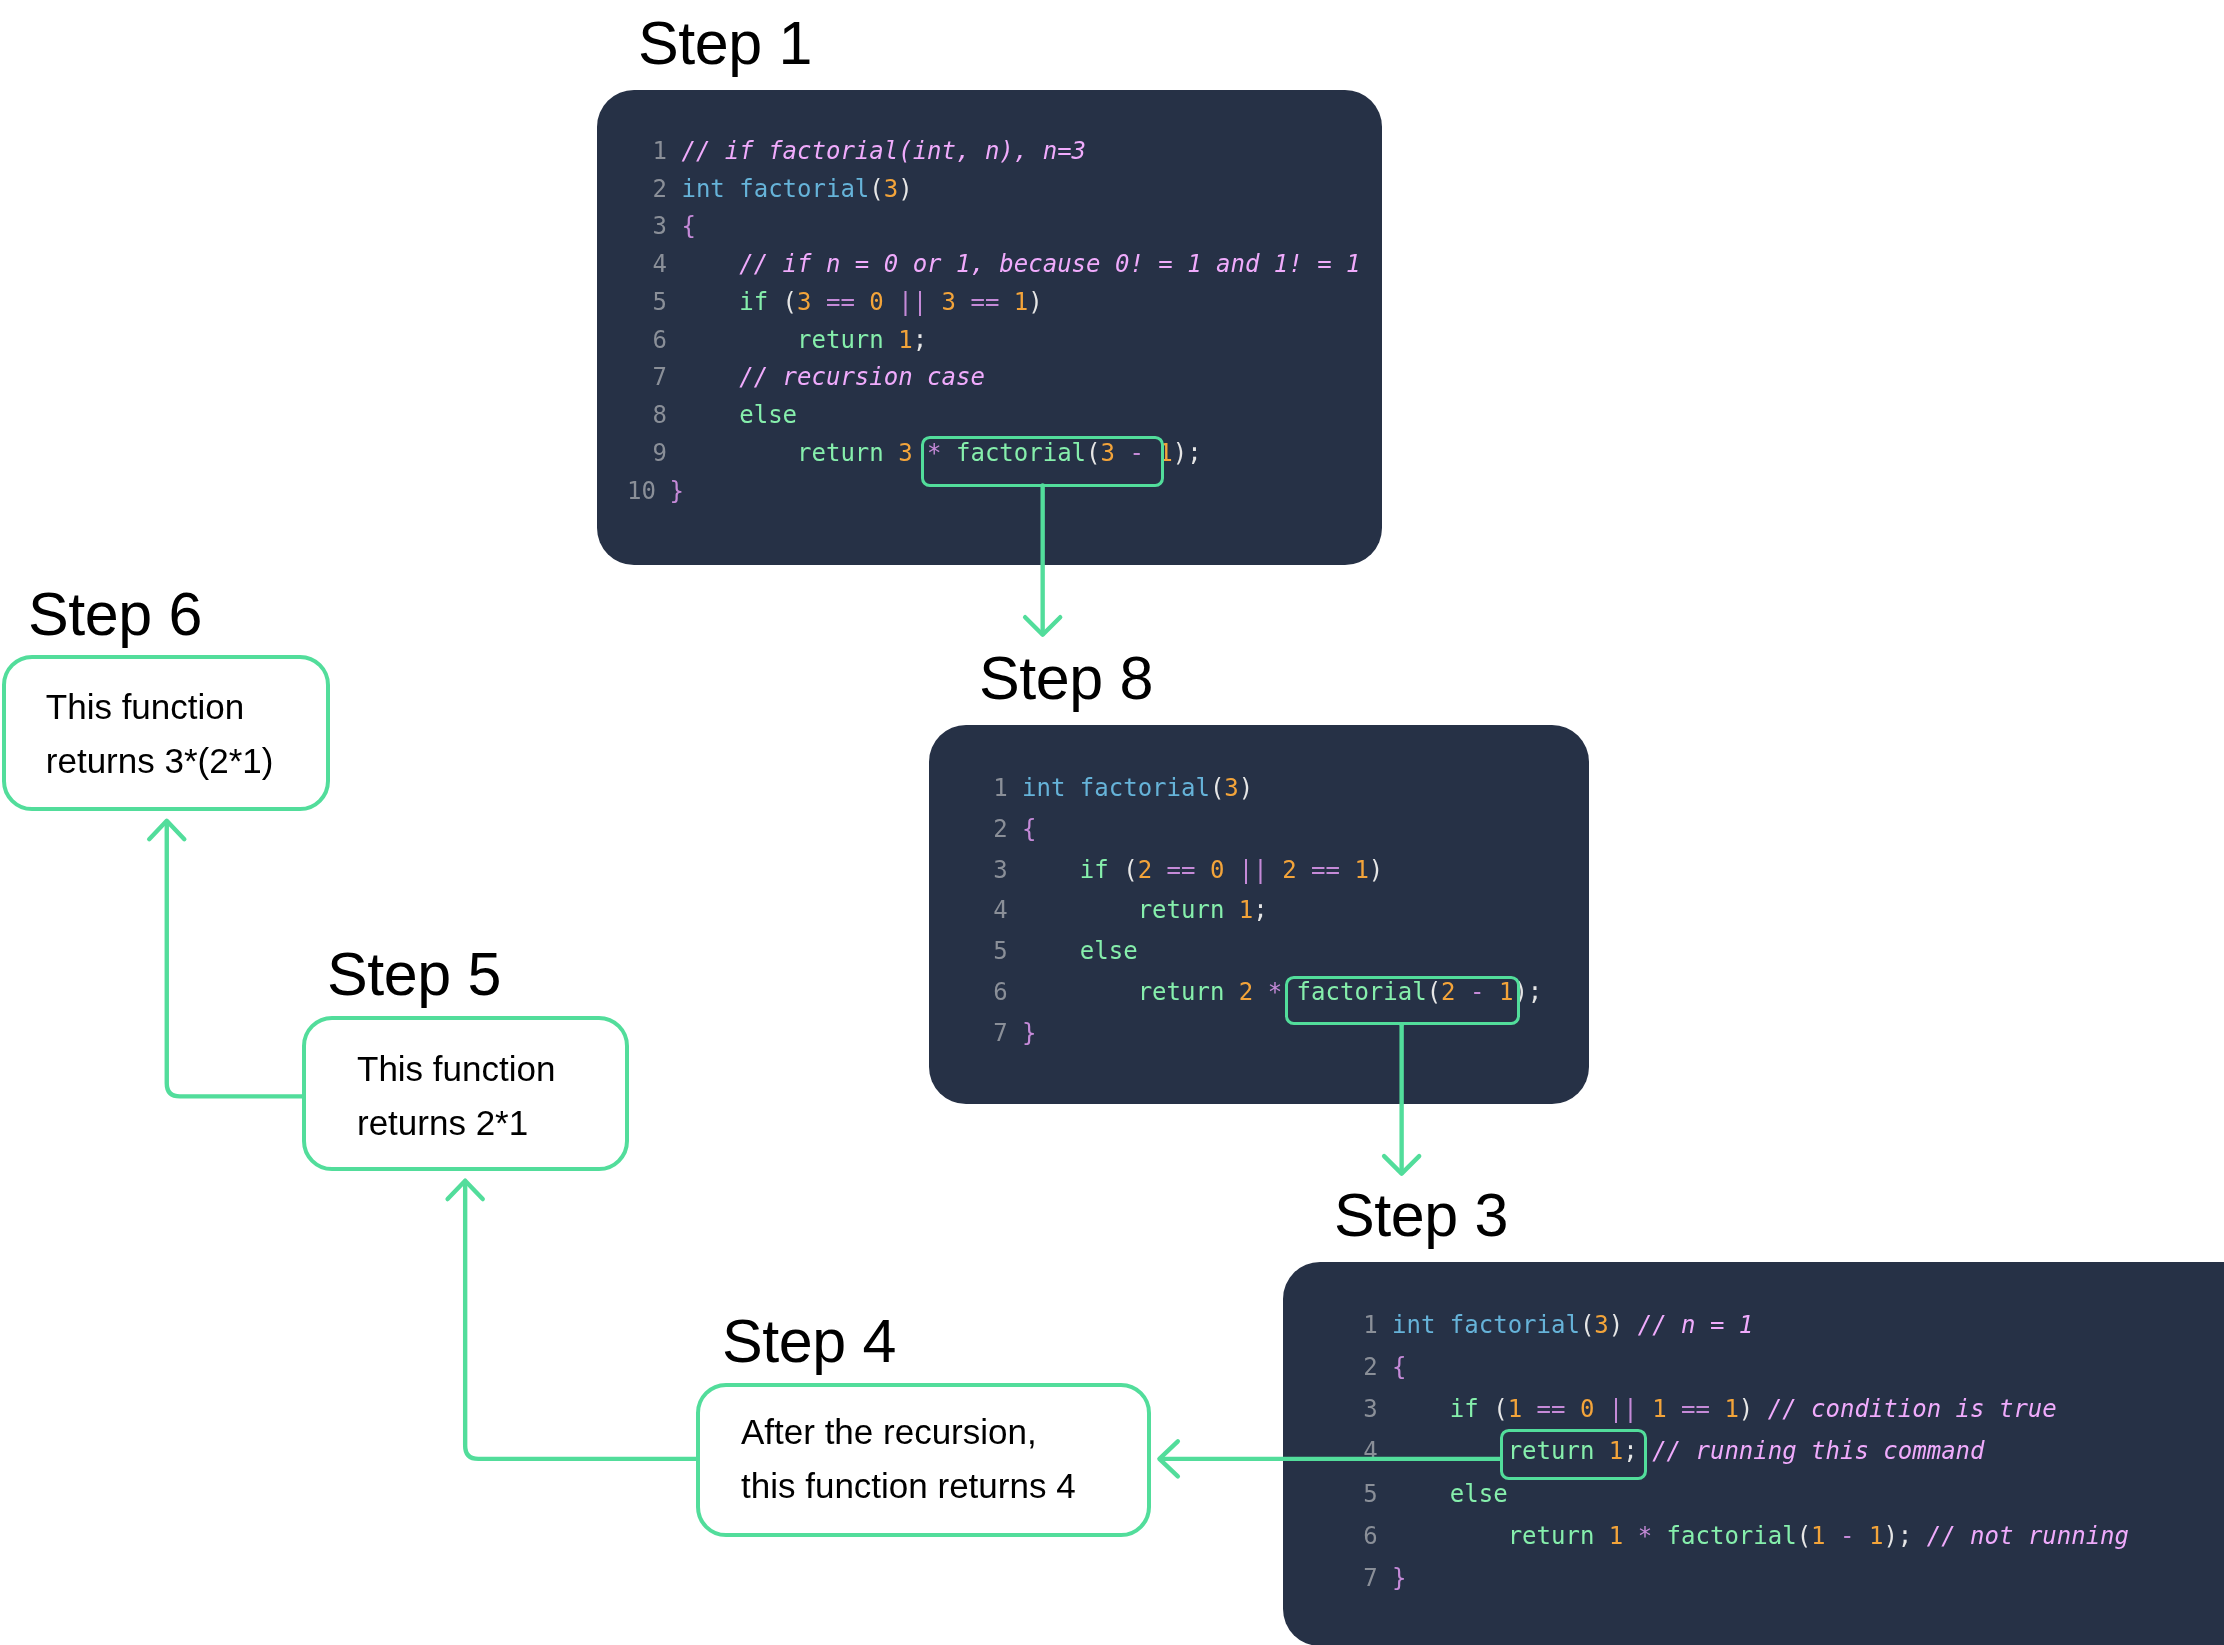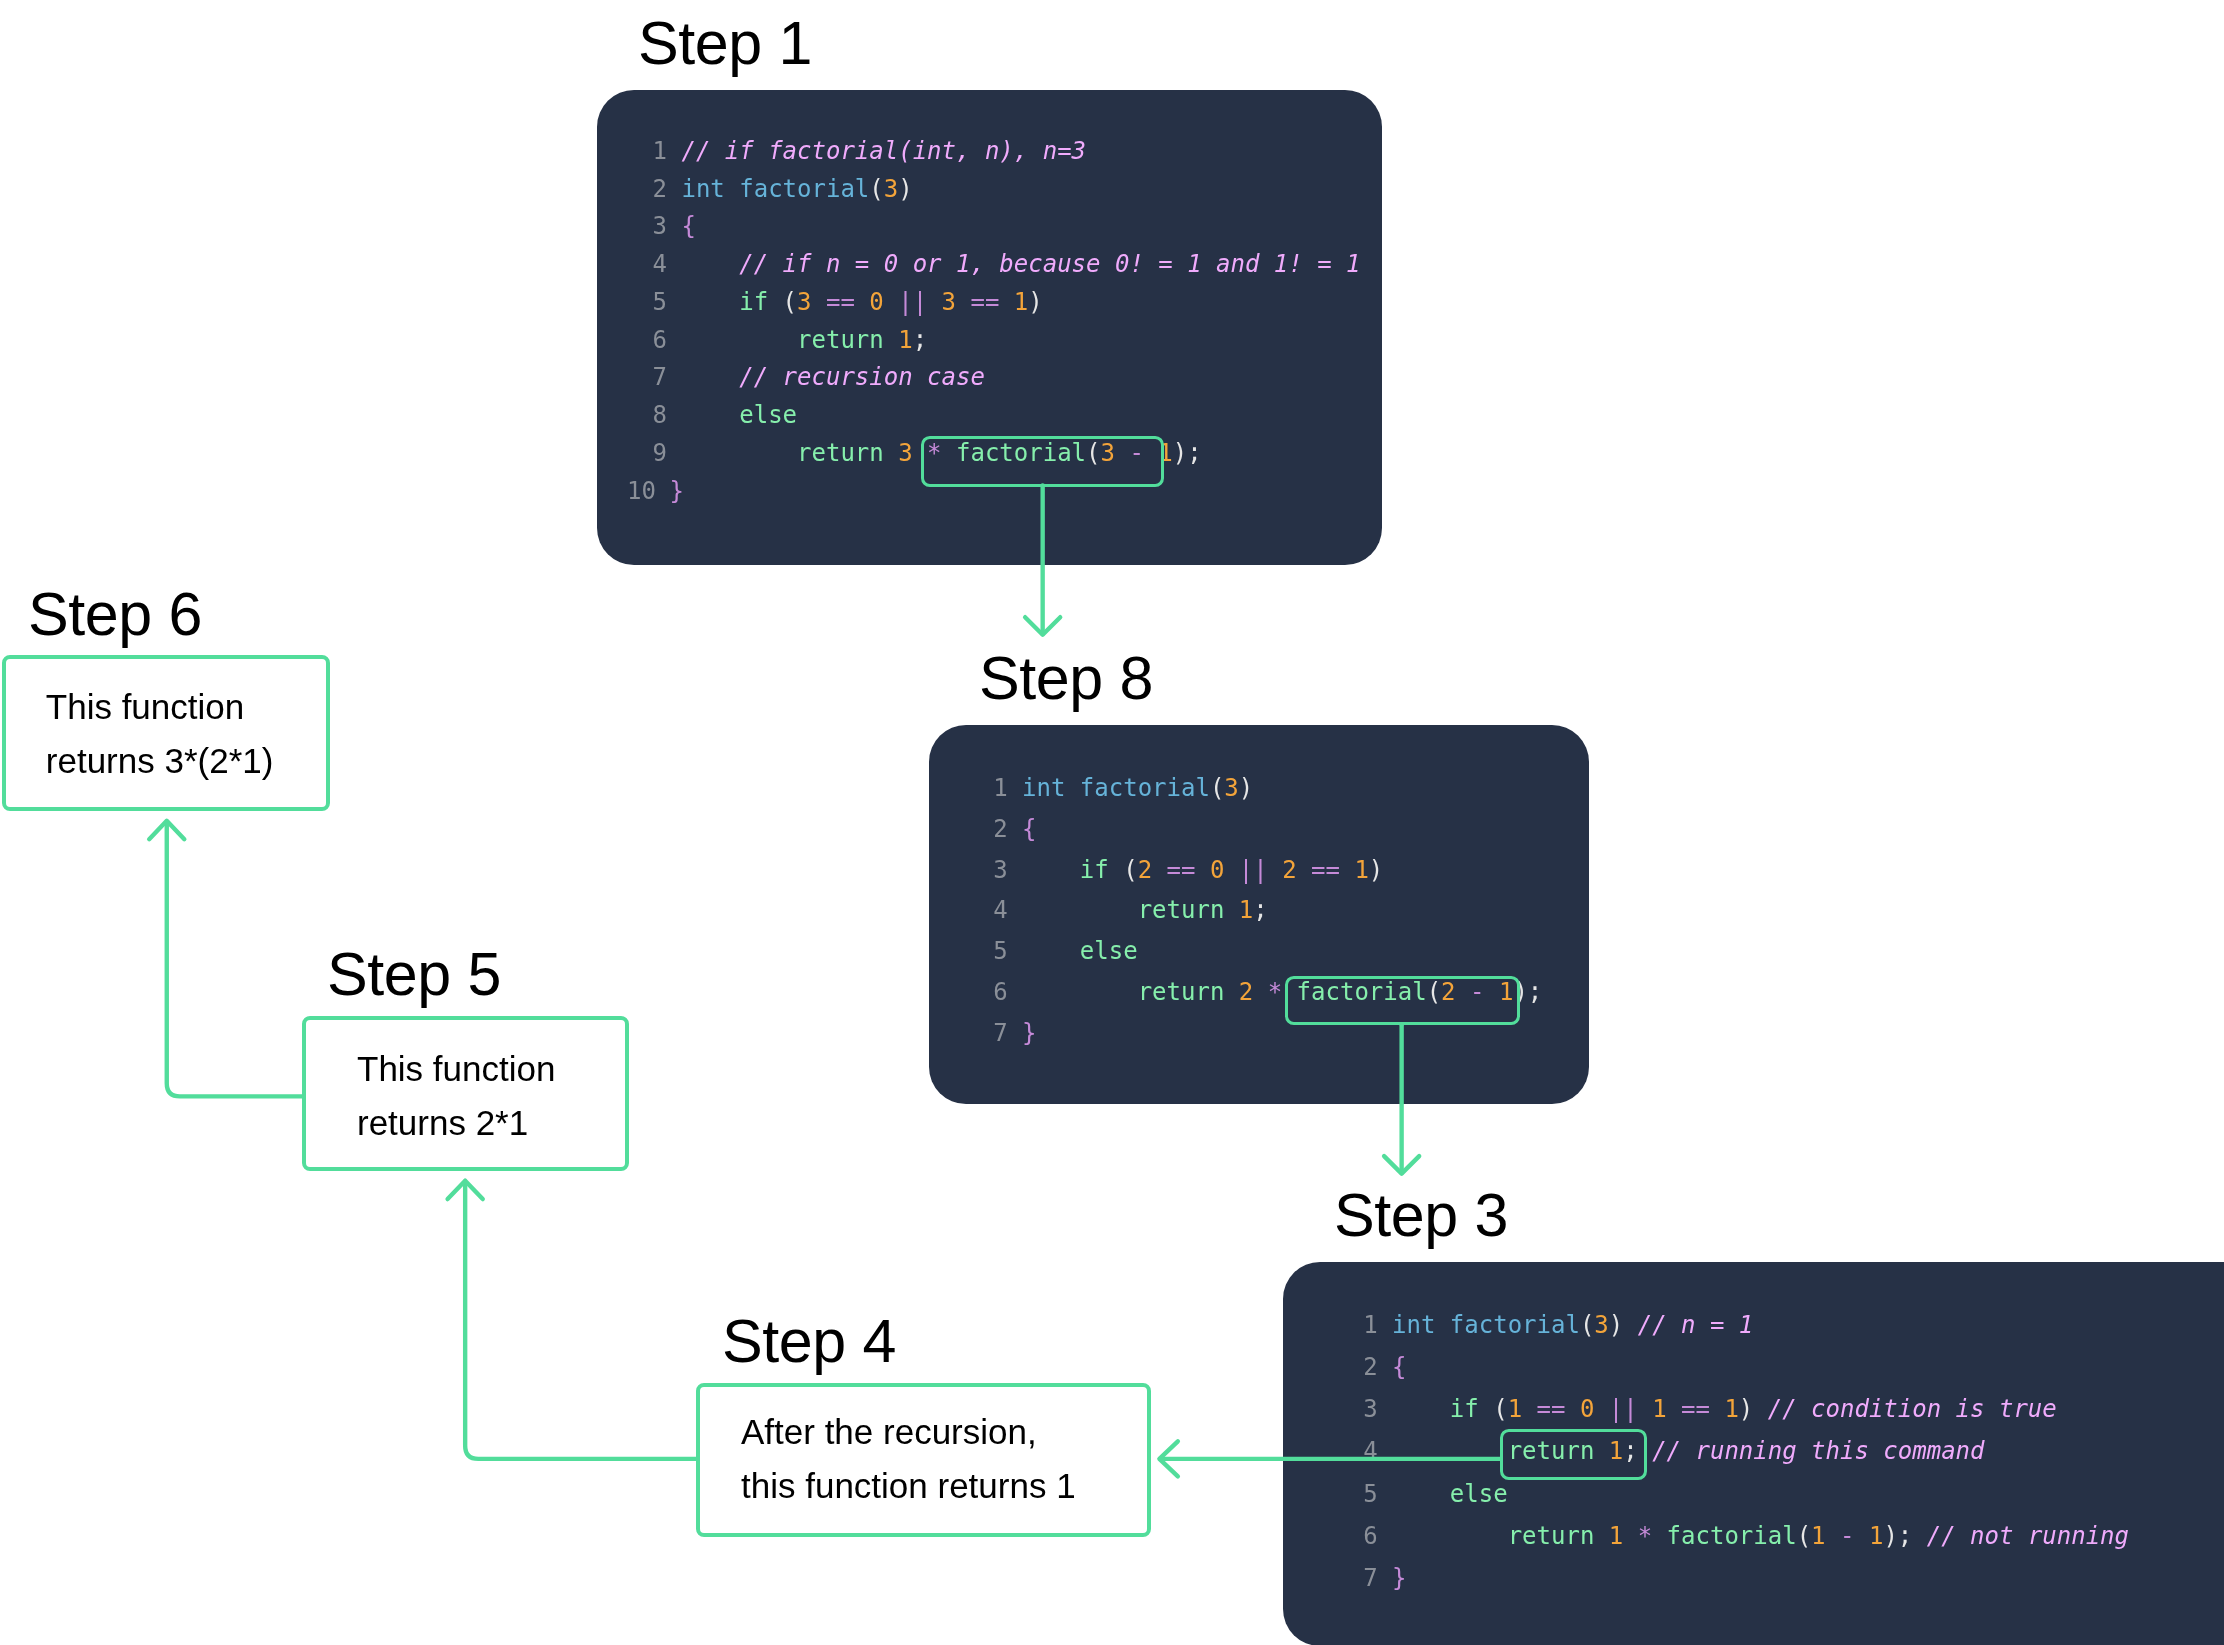--- a/index.html
+++ b/index.html
@@ -11,21 +11,21 @@
   .ln { color:#8a8f98; display:inline-block; text-align:right; }
   .kw { color:#86efac; }
   .ty { color:#66b3d9; }
   .fn { color:#66b3d9; }
   .num { color:#f3a43a; }
   .op { color:#c58ad8; }
   .br { color:#c58ad8; }
   .pn { color:#e6e6e6; }
   .cm { color:#f0abfc; font-style:italic; }
   .hl { position:absolute; border:3.5px solid #52dd9b; border-radius:8.8px; box-sizing:border-box; }
-  .note-box { position:absolute; border:4.4px solid #52dd9b; border-radius:8px; background:#fff; box-sizing:border-box; }
+  .note-box { position:absolute; border:4.4px solid #52dd9b; border-radius:30px; background:#fff; box-sizing:border-box; }
   .note-text { position:absolute; font-family:"Liberation Sans", sans-serif; font-size:35px; color:#000; line-height:54px; white-space:pre; }
   svg.arrows { position:absolute; left:0; top:0; }
 </style>
 </head>
 <body>
 
 <div class="step-title" style="left:638px; top:13px;">Step 1</div>
 <div class="step-title" style="left:979px; top:648px;">Step 8</div>
 <div class="step-title" style="left:1334px; top:1185px;">Step 3</div>
 <div class="step-title" style="left:722px; top:1311px;">Step 4</div>
@@ -42,21 +42,21 @@
   <div class="hl" style="left:356px; top:251px; width:235px; height:49px;"></div>
 </div>
 
 <div class="code-box" style="left:1283px; top:1262px; width:974px; height:384px; border-radius:37px 0 0 37px;">
   <div class="code" style="left:77px; top:49px;"><span class="line" style="top: 0px;"><span class="ln" style="width: 17.6px;">1</span><span> </span><span class="ty">int </span><span class="fn">factorial</span><span class="pn">(</span><span class="num">3</span><span class="pn">)</span><span class="cm"> // n = 1</span></span><span class="line" style="top: 42px;"><span class="ln" style="width: 17.6px;">2</span><span> </span><span class="br">{</span></span><span class="line" style="top: 84px;"><span class="ln" style="width: 17.6px;">3</span><span> </span><span class="kw">    if </span><span class="pn">(</span><span class="num">1</span><span class="op"> == </span><span class="num">0</span><span class="op"> || </span><span class="num">1</span><span class="op"> == </span><span class="num">1</span><span class="pn">)</span><span class="cm"> // condition is true</span></span><span class="line" style="top: 126px;"><span class="ln" style="width: 17.6px;">4</span><span> </span><span class="kw">        return </span><span class="num">1</span><span class="pn">;</span><span class="cm"> // running this command</span></span><span class="line" style="top: 169px;"><span class="ln" style="width: 17.6px;">5</span><span> </span><span class="kw">    else</span></span><span class="line" style="top: 211px;"><span class="ln" style="width: 17.6px;">6</span><span> </span><span class="kw">        return </span><span class="num">1</span><span class="op"> * </span><span class="kw">factorial</span><span class="pn">(</span><span class="num">1</span><span class="op"> - </span><span class="num">1</span><span class="pn">);</span><span class="cm"> // not running</span></span><span class="line" style="top: 253px;"><span class="ln" style="width: 17.6px;">7</span><span> </span><span class="br">}</span></span></div>
   <div class="hl" style="left:217px; top:167px; width:147px; height:51px;"></div>
 </div>
 
 <div class="note-box" style="left:696px; top:1383px; width:455px; height:154px;">
   <div class="note-text" style="left:41px; top:18.4px;">After the recursion,
-this function returns 1</div>
+this function returns 4</div>
 </div>
 <div class="note-box" style="left:302px; top:1016px; width:327px; height:155px;">
   <div class="note-text" style="left:51px; top:22px;">This function
 returns 2*1</div>
 </div>
 <div class="note-box" style="left:1.8px; top:655px; width:328px; height:156px;">
   <div class="note-text" style="left:40px; top:21px;">This function
 returns 3*(2*1)</div>
 </div>
 

